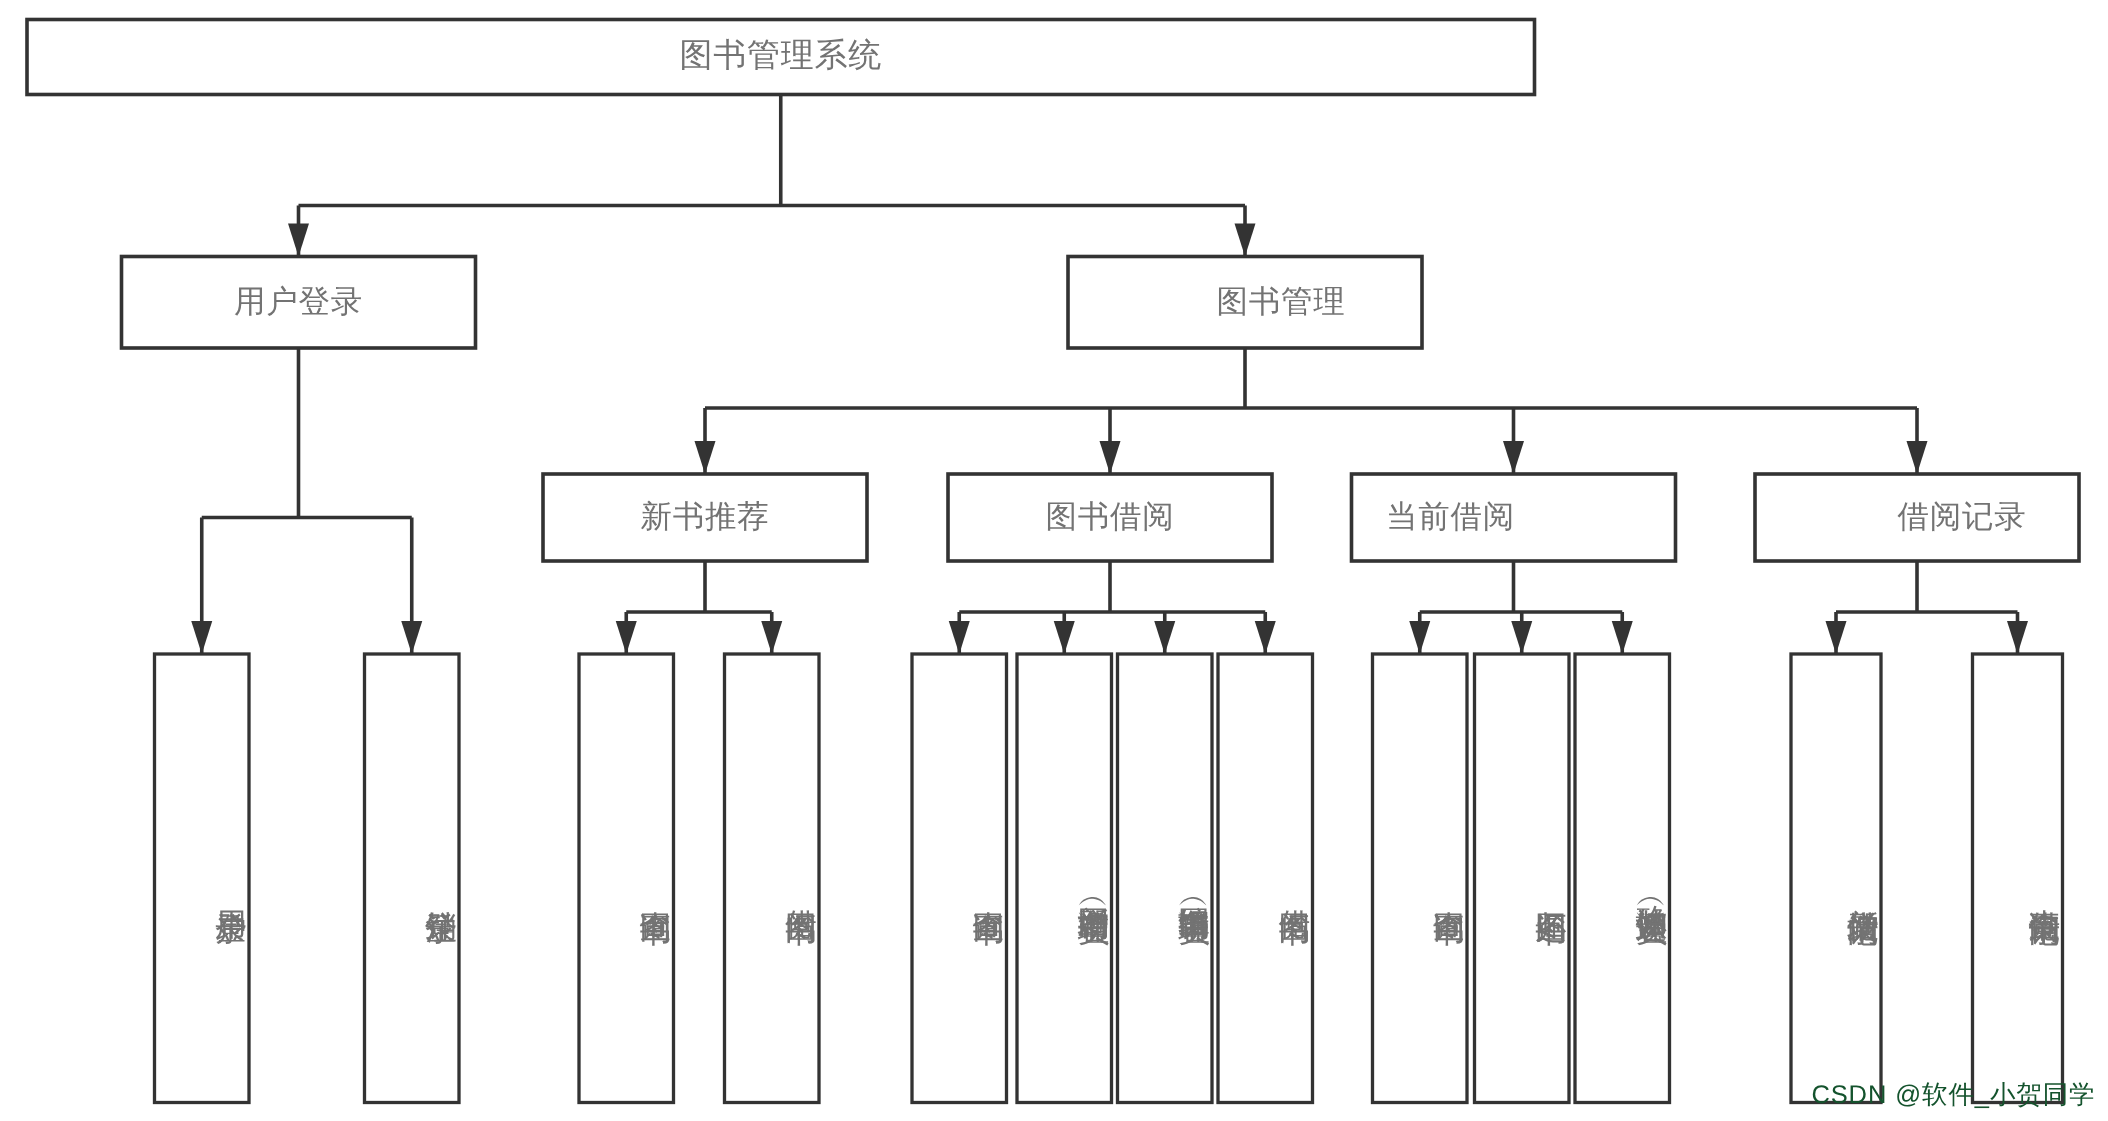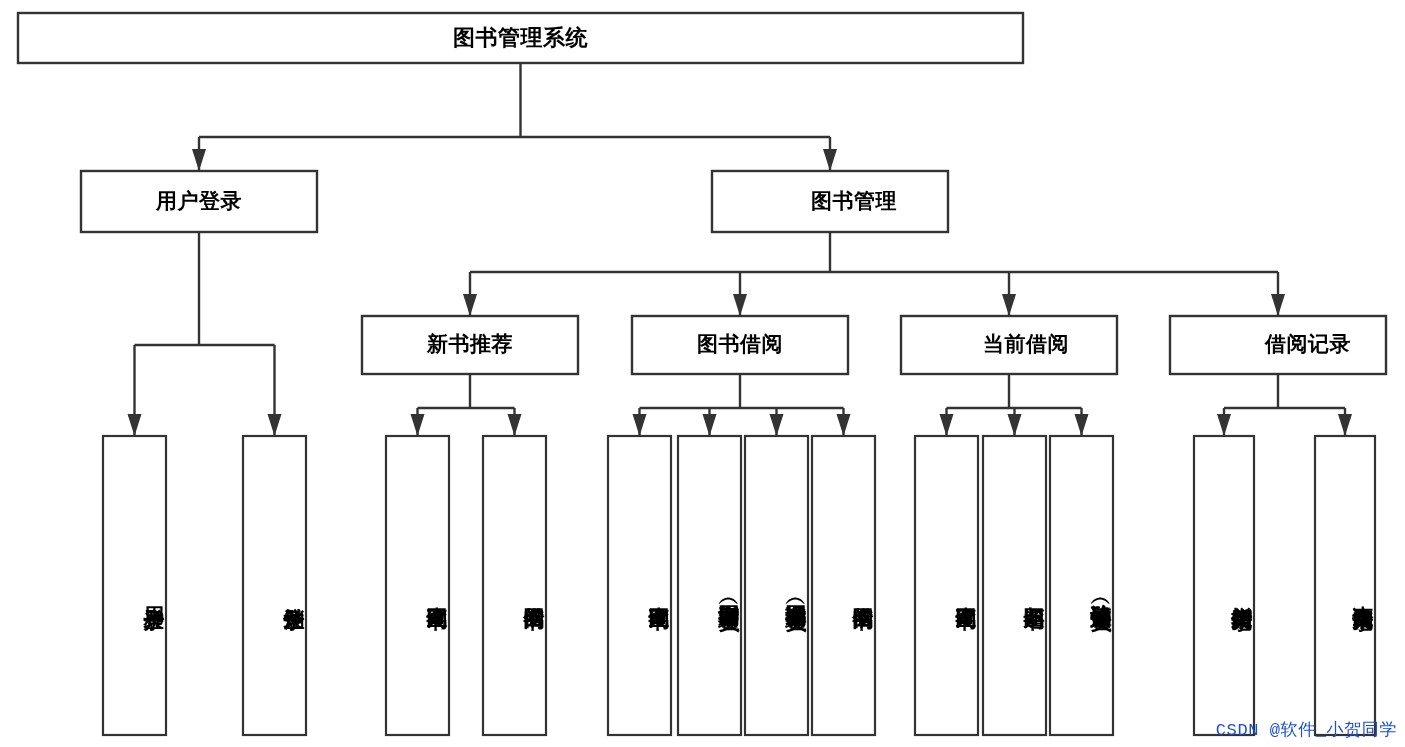--- a/index.html
+++ b/index.html
@@ -44,25 +44,24 @@
   }
   .arrow-head {
     fill: #333333;
     stroke: none;
   }
   .node-label {
     position: absolute;
     display: flex;
     align-items: center;
     justify-content: center;
-    color: #000000;
+    color: #737373;
     font-family: "DejaVu Sans", "Liberation Sans", sans-serif;
     pointer-events: none;
     box-sizing: border-box;
-    font-weight: bold;
   }
   .node-label.horizontal {
     font-size: 21px;
     line-height: 1.2;
     letter-spacing: 0.5px;
     white-space: nowrap;
   }
   .node-label.horizontal.root {
     font-size: 22px;
   }
@@ -75,23 +74,23 @@
     padding-top: 12px;
     align-items: flex-start;
     justify-content: center;
     white-space: pre;
   }
   .watermark {
     position: absolute;
     right: 8px;
     bottom: 6px;
     font-size: 17px;
-    color: #1d4ed8;
+    color: #14532d;
     letter-spacing: 0.6px;
-    font-family: Liberation Mono, monospace;
+    font-family: Liberation Sans, sans-serif;
     white-space: nowrap;
   }
 </style>
 </head>
 <body>
 
 <div id="diagram-root">
 
   <svg class="diagram-canvas" viewBox="0 0 1405 747">
     <g id="connector-layer">
@@ -171,21 +170,21 @@
         <rect x="1315" y="436" width="60" height="299" class="node-box thin"></rect>
       </g>
   </svg>
 
   <div id="label-layer">
       <div class="node-label horizontal root" style="left: 18px; top: 13px; width: 1005px; height: 50px;">图书管理系统</div>
       <div class="node-label horizontal" style="left: 81px; top: 171px; width: 236px; height: 61px;">用户登录</div>
       <div class="node-label horizontal" style="left: 712px; top: 171px; width: 284px; height: 61px;">图书管理</div>
       <div class="node-label horizontal" style="left: 362px; top: 316px; width: 216px; height: 58px;">新书推荐</div>
       <div class="node-label horizontal" style="left: 632px; top: 316px; width: 216px; height: 58px; border-radius: 27px;">图书借阅</div>
-      <div class="node-label horizontal" style="left: 916px; top: 316px; width: 220px; height: 58px;">当前借阅</div>
+      <div class="node-label horizontal" style="left: 857px; top: 316px; width: 220px; height: 58px;">当前借阅</div>
       <div class="node-label horizontal" style="left: 1170px; top: 316px; width: 216px; height: 58px; margin-left: 30px;">借阅记录</div>
       <div class="node-label vertical" style="left: 103px; top: 436px; width: 63px; height: 299px;">用户登录</div>
       <div class="node-label vertical" style="left: 243px; top: 436px; width: 63px; height: 299px;">注销登录</div>
       <div class="node-label vertical" style="left: 386px; top: 436px; width: 63px; height: 299px;">查询图书</div>
       <div class="node-label vertical" style="left: 483px; top: 436px; width: 63px; height: 299px;">借阅图书</div>
       <div class="node-label vertical" style="left: 608px; top: 436px; width: 63px; height: 299px;">查询图书</div>
       <div class="node-label vertical" style="left: 678px; top: 436px; width: 63px; height: 299px;">新增图书（管理员）</div>
       <div class="node-label vertical" style="left: 745px; top: 436px; width: 63px; height: 299px;">编辑图书（管理员）</div>
       <div class="node-label vertical" style="left: 812px; top: 436px; width: 63px; height: 299px;">借阅图书</div>
       <div class="node-label vertical" style="left: 915px; top: 436px; width: 63px; height: 299px;">查询图书</div>

